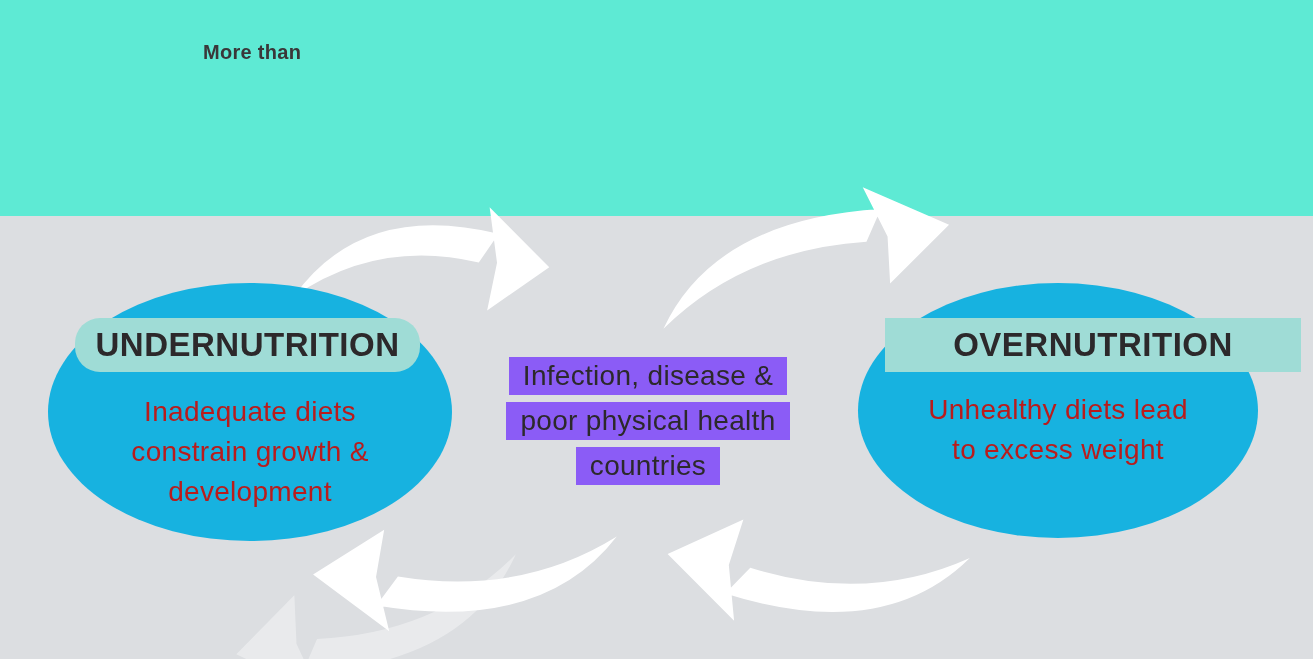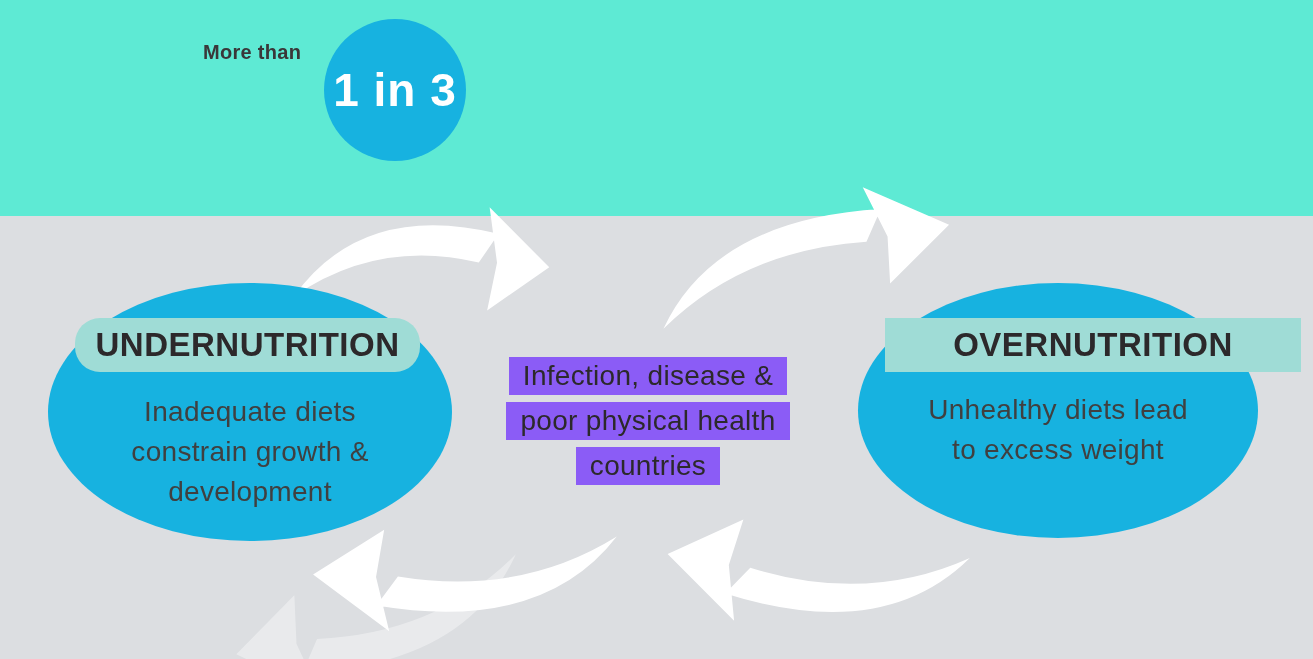--- a/index.html
+++ b/index.html
@@ -24,21 +24,21 @@
   .ellipse.right{left:858px;top:283px;width:400px;height:255px;}
   .bubble-label{
     position:absolute;height:54px;background:#9fdcd6;z-index:4;
     display:flex;align-items:center;justify-content:center;
     font-size:33px;font-weight:bold;letter-spacing:.5px;color:#2c292b;
   }
   .bubble-label.left{left:75px;top:318px;width:345px;border-radius:25px;}
   .bubble-label.right{left:885px;top:318px;width:416px;}
   .bubble-desc{
     position:absolute;z-index:4;text-align:center;
-    font-size:28px;line-height:40px;letter-spacing:.3px;color:#404040;
+    font-size:28px;line-height:40px;letter-spacing:.3px;color:#b91c1c;
   }
   .bubble-desc.left{left:70px;top:392px;width:360px;}
   .bubble-desc.right{left:878px;top:390px;width:360px;}
   .center-outcomes{
     position:absolute;left:448px;top:357px;width:400px;z-index:4;
     display:flex;flex-direction:column;align-items:center;gap:7px;
   }
   .hl{
     background:#8b5cf6;color:#2c292b;font-size:28px;line-height:38px;
     padding:0 14px;letter-spacing:.3px;white-space:nowrap;
@@ -52,23 +52,20 @@
   .arrow-br{left:660px;top:524px;width:306px;height:118px;transform:rotate(192deg);}
   .arrow-wm{left:230px;top:572px;width:300px;height:120px;transform:rotate(172deg);opacity:.38;z-index:1;}
 </style>
 </head>
 <body>
 
 <div class="canvas">
 
   <header class="banner">
     <div class="more-than">More than</div>
-    <div class="stat-circle">
-      <span>1 in 3</span>
-    </div>
     <div class="banner-text">
     </div>
   </header>
 
   <main>
 
     <div class="arrow arrow-wm">
       <svg viewBox="0 0 256 124" preserveAspectRatio="none" aria-hidden="true">
         <path fill="#ffffff" d="M4 122Q60 15 198 32L182 64Q80 52 4 122ZM186 6L252 60L196 112L200 62Z"></path>
       </svg>

